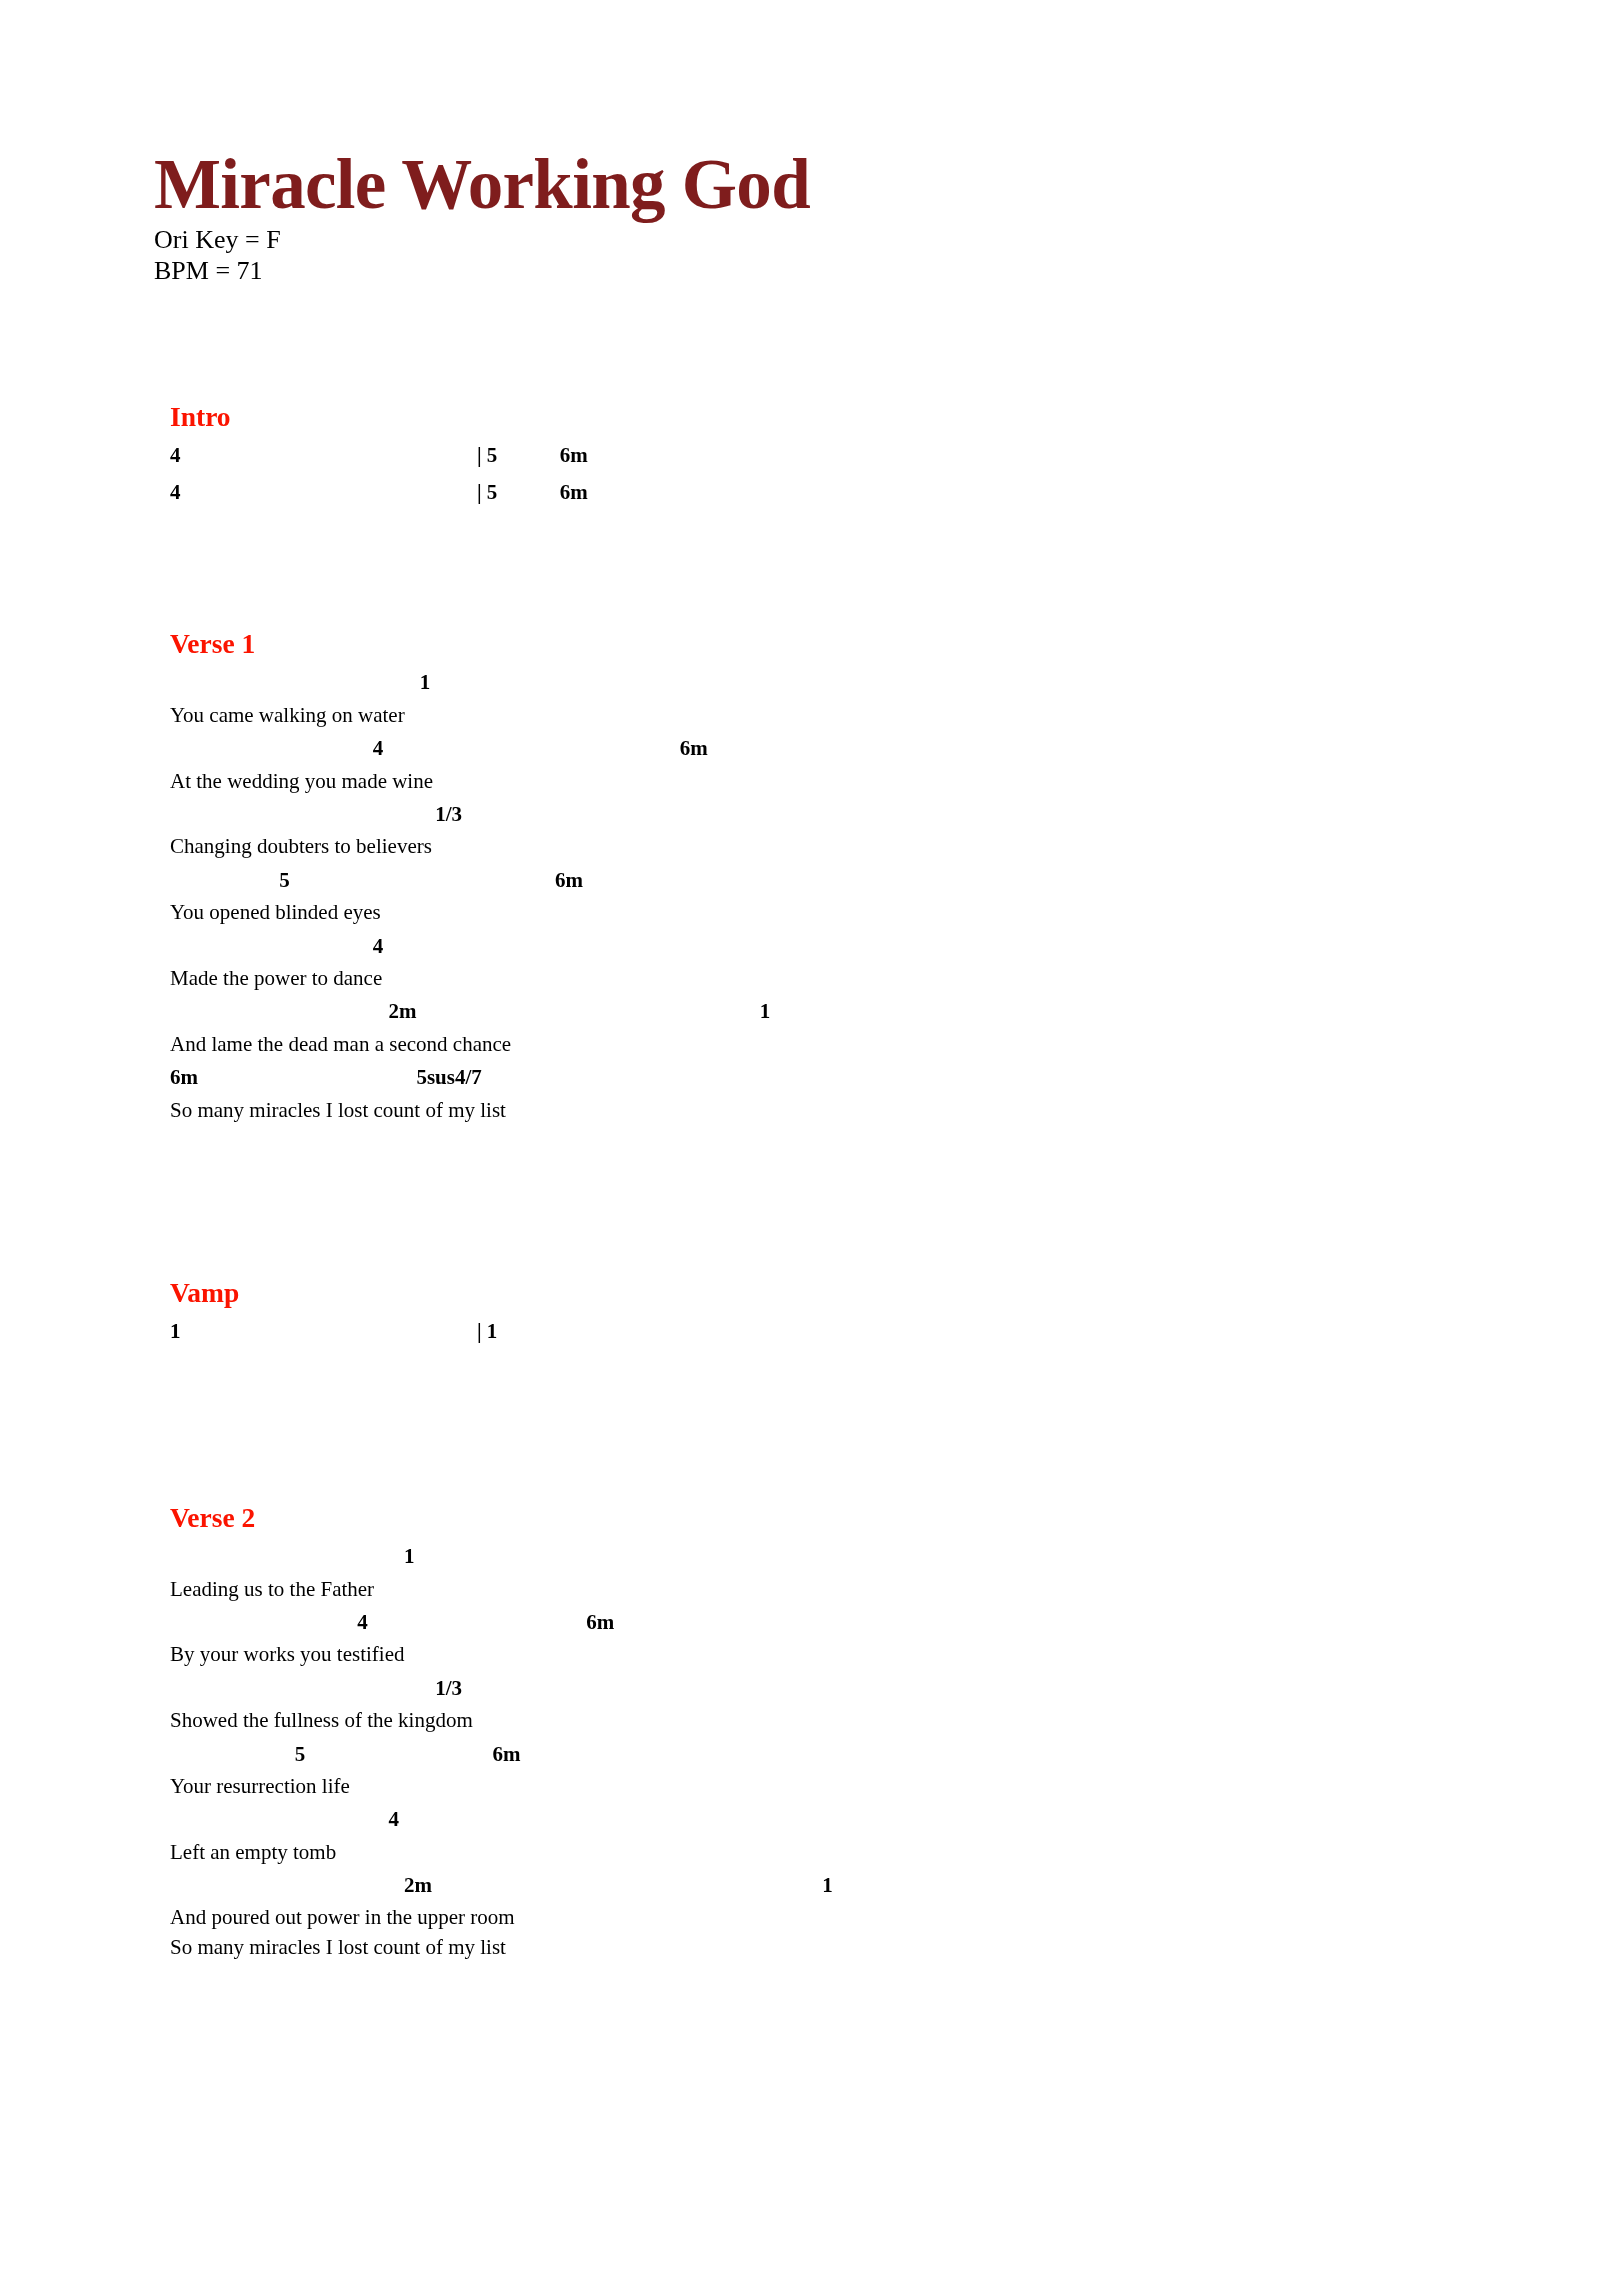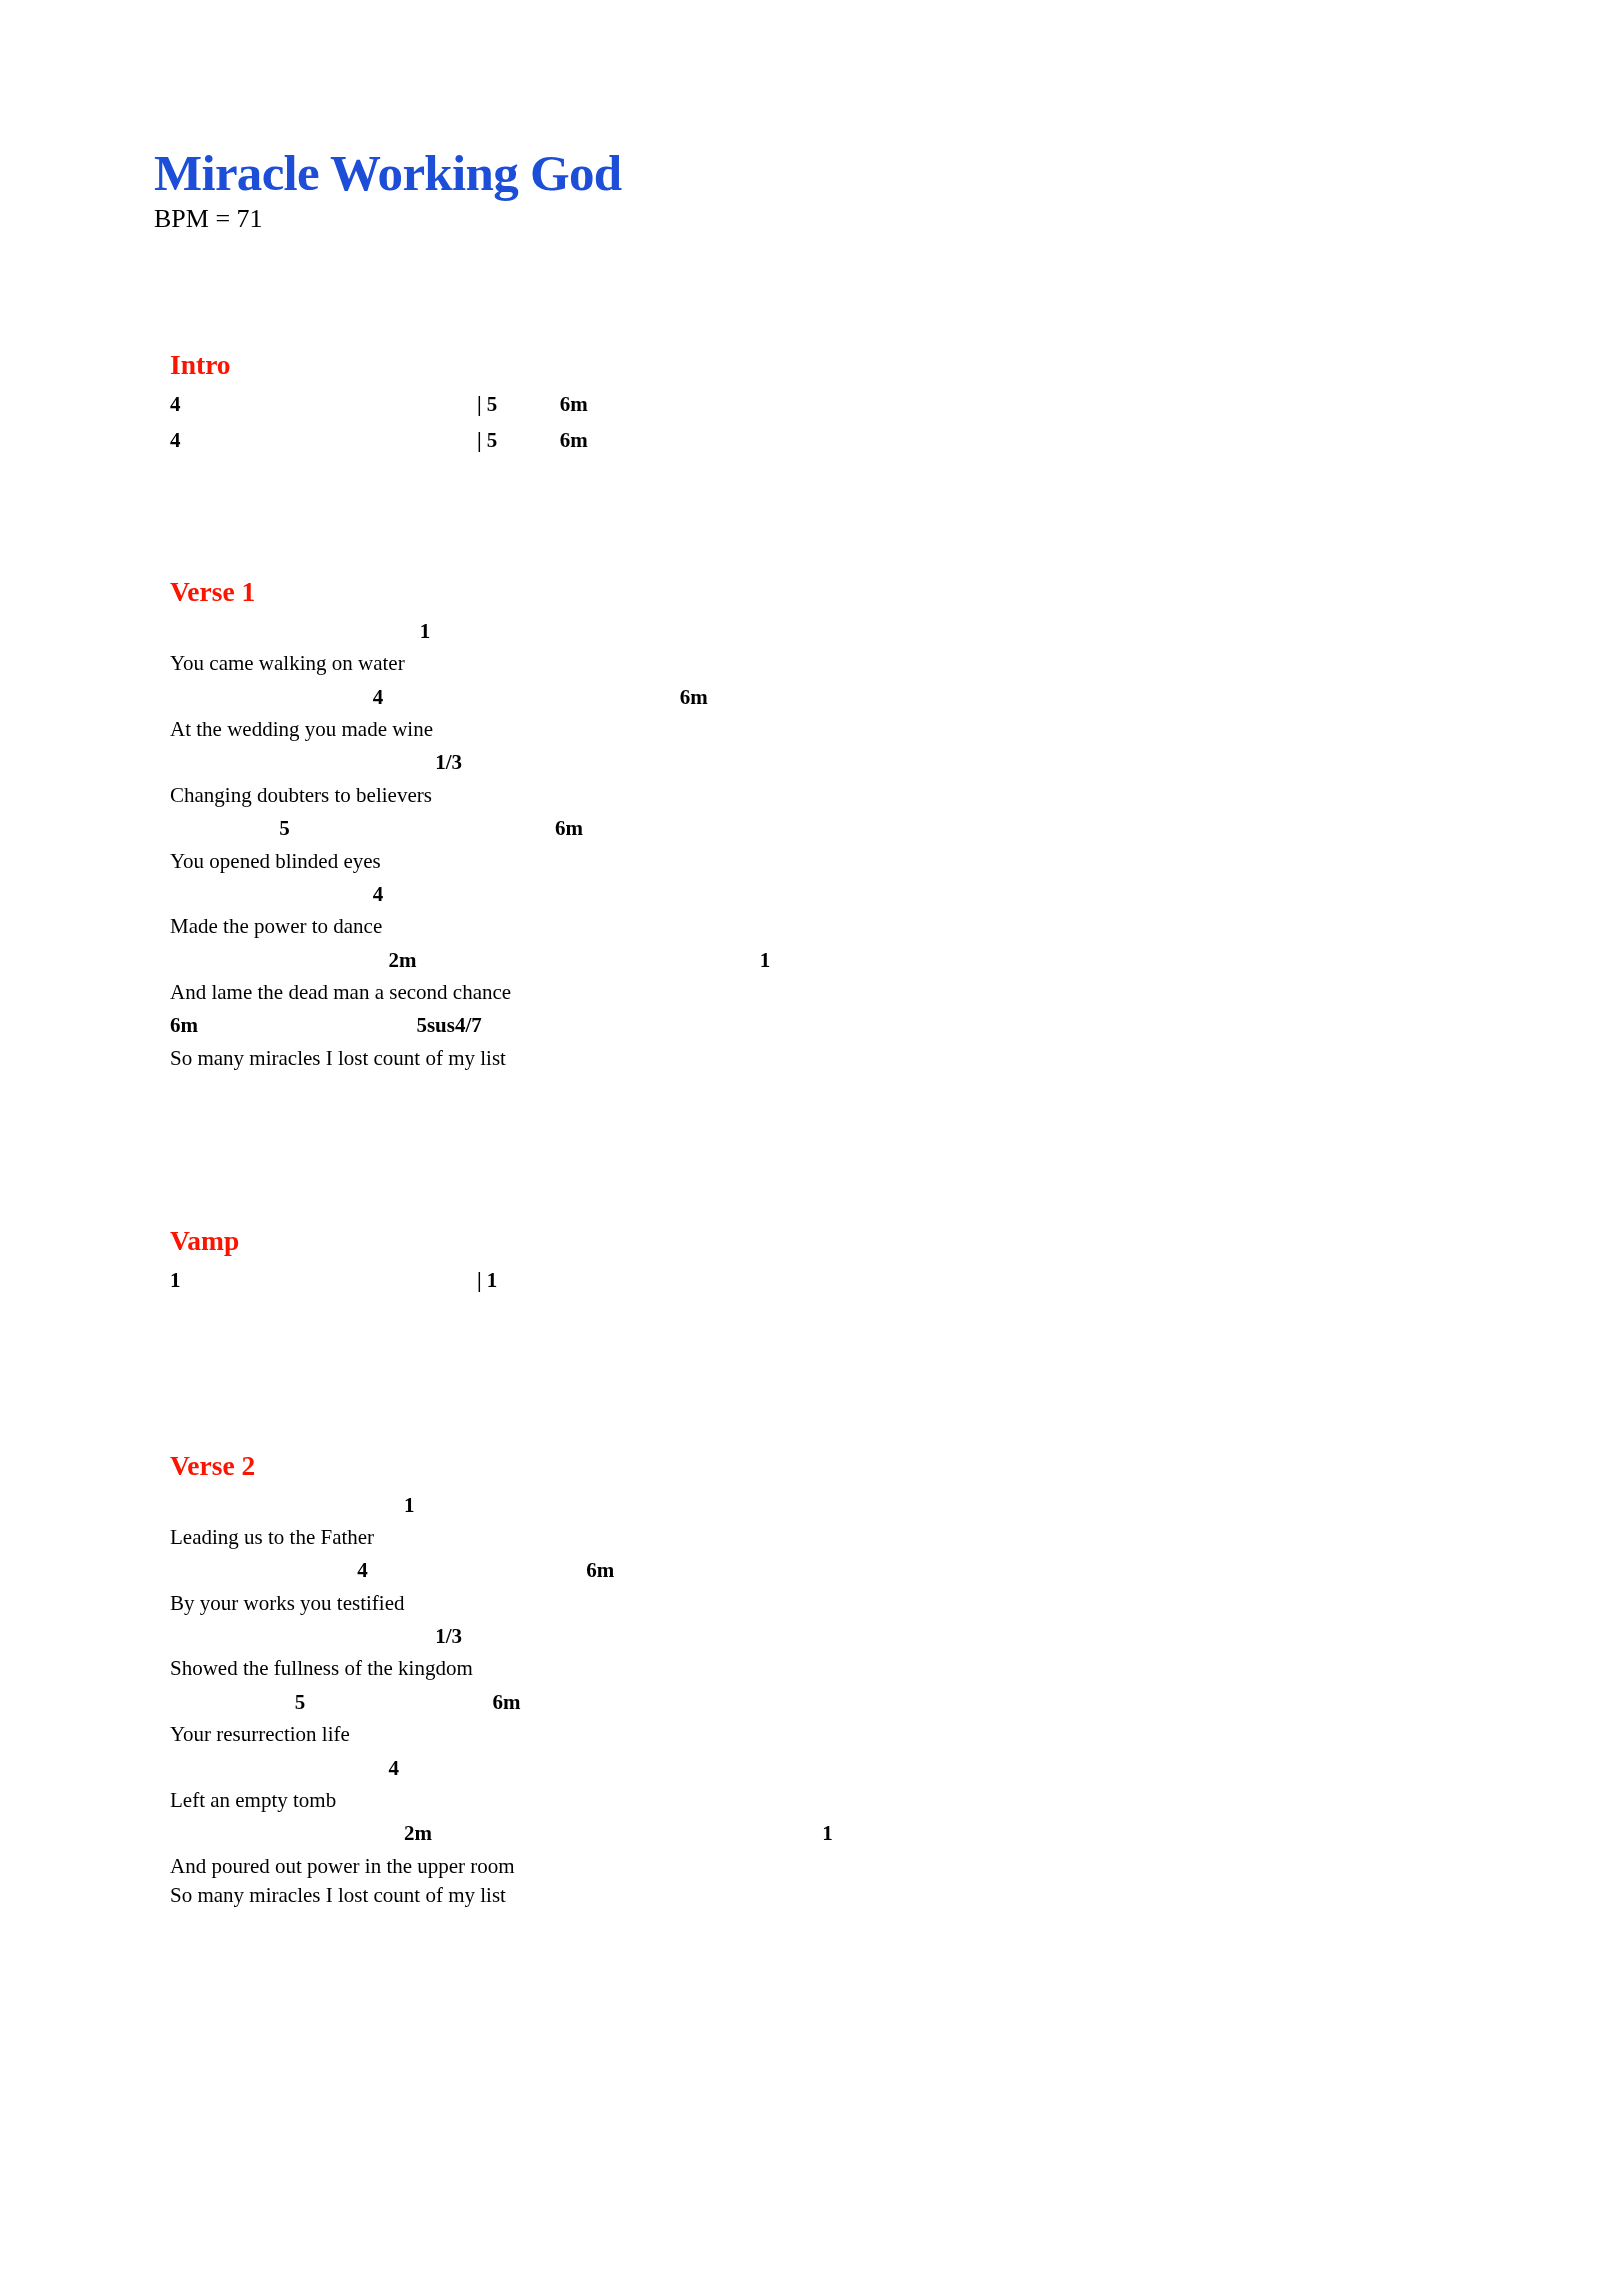--- a/index.html
+++ b/index.html
@@ -17,25 +17,25 @@
     padding: 147px 0 0 154px;
     font-family: "Liberation Serif", "DejaVu Serif", serif;
     color: #000000;
     overflow: hidden;
   }
 
   
   .doc-title {
     font-family: "Liberation Serif", "DejaVu Serif", serif;
     font-weight: bold;
-    font-size: 51px;
+    font-size: 71px;
     line-height: 1.05;
     letter-spacing: -0.7px;
     margin: 0 0 3.9px 0;
-    color: #1d4ed8;
+    color: #7f1d1d;
   }
   .meta-line {
     font-size: 26px;
     line-height: 1.18;
     margin: 0;
     color: #000000;
   }
 
   
   .section {
@@ -82,20 +82,21 @@
   }
 </style>
 </head>
 <body>
 
 <div class="page">
 
   <h1 class="doc-title">Miracle Working God</h1>
 
   <div class="meta-block">
+    <p class="meta-line">Ori Key = F</p>
     <p class="meta-line">BPM = 71</p>
   </div>
 
   <div id="sections-root">
       <div class="section-gap-lg"></div>
       <div class="section">
         <div class="section-title">Intro</div>
         <div class="lines">
           <div class="chord-line"><span>4</span><span class="sp">                   </span><span>| 5</span><span class="sp">    </span><span>6m</span></div>
           <div class="chord-line"><span>4</span><span class="sp">                   </span><span>| 5</span><span class="sp">    </span><span>6m</span></div>

